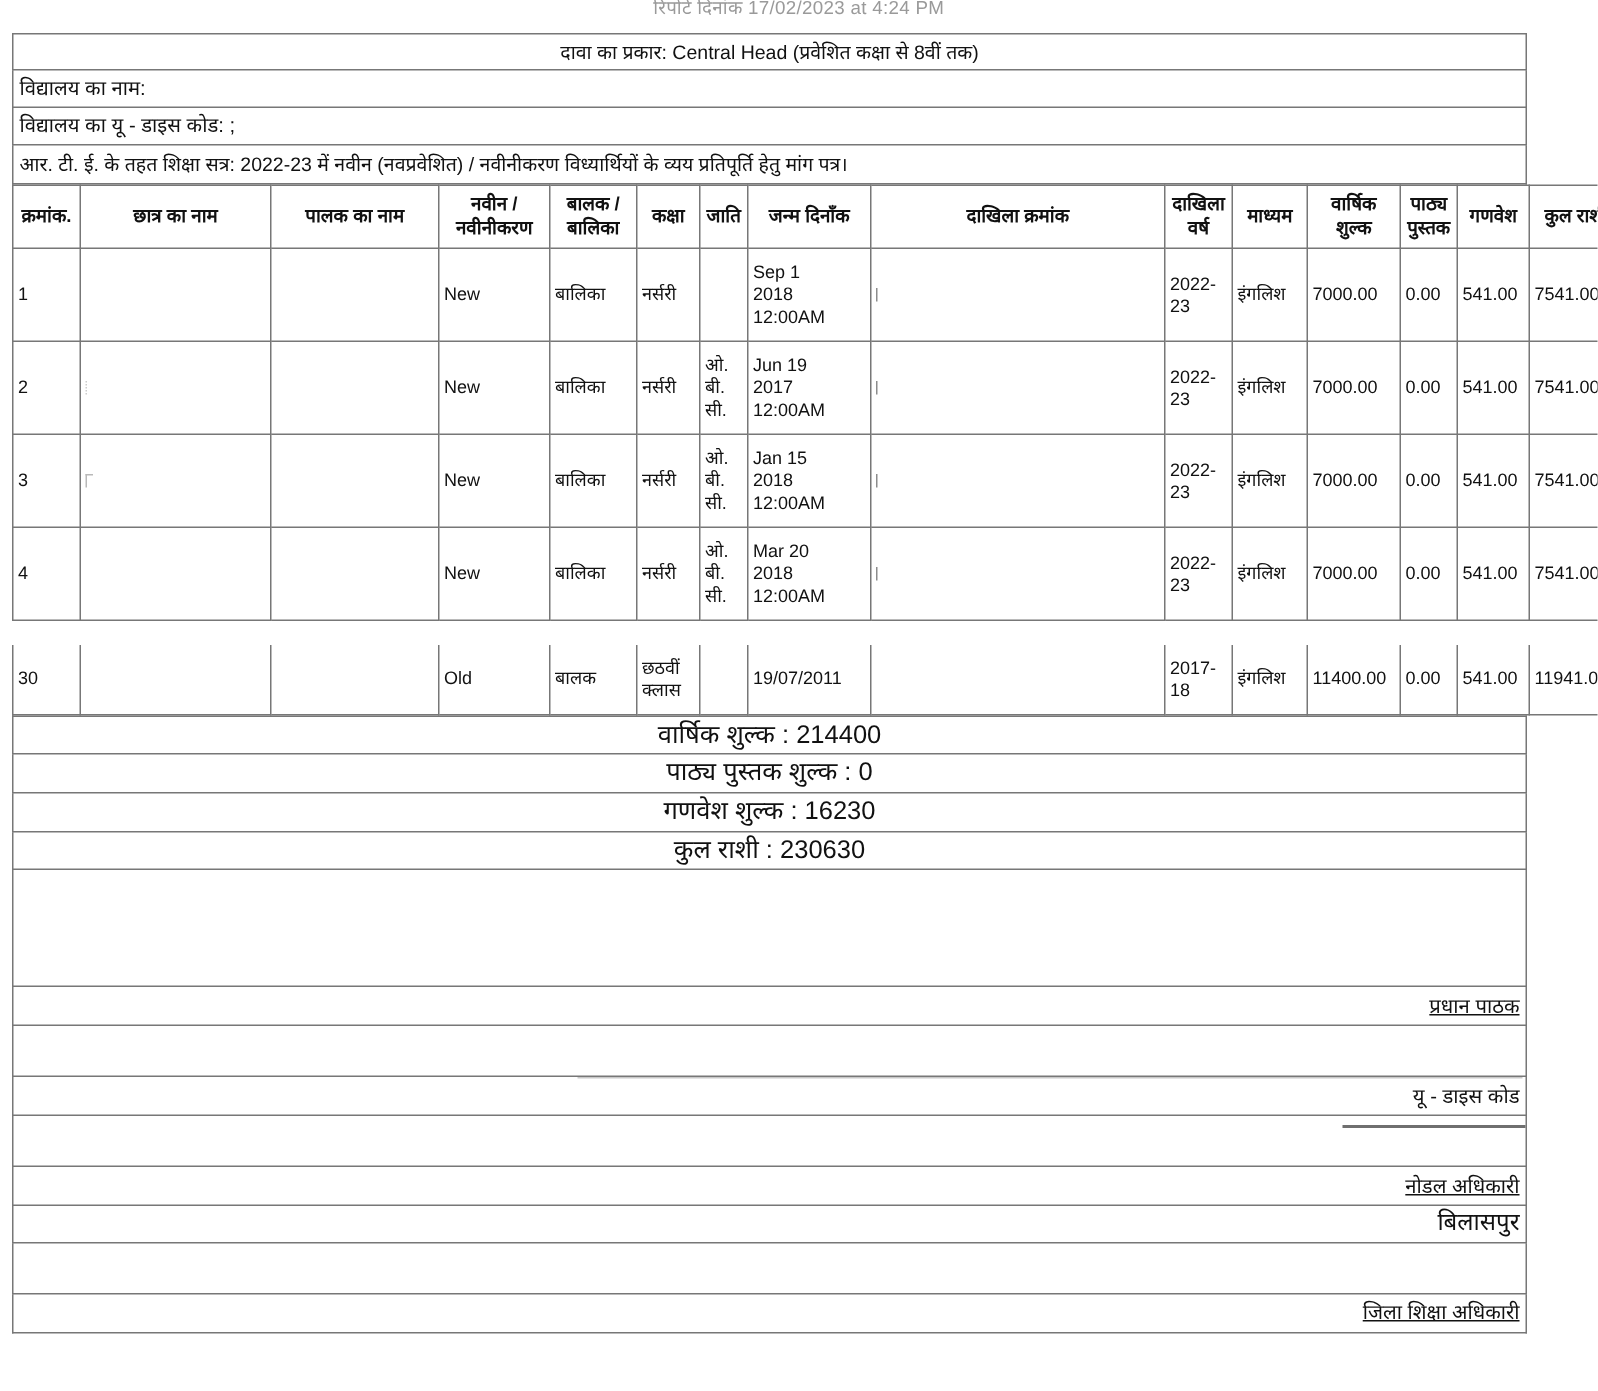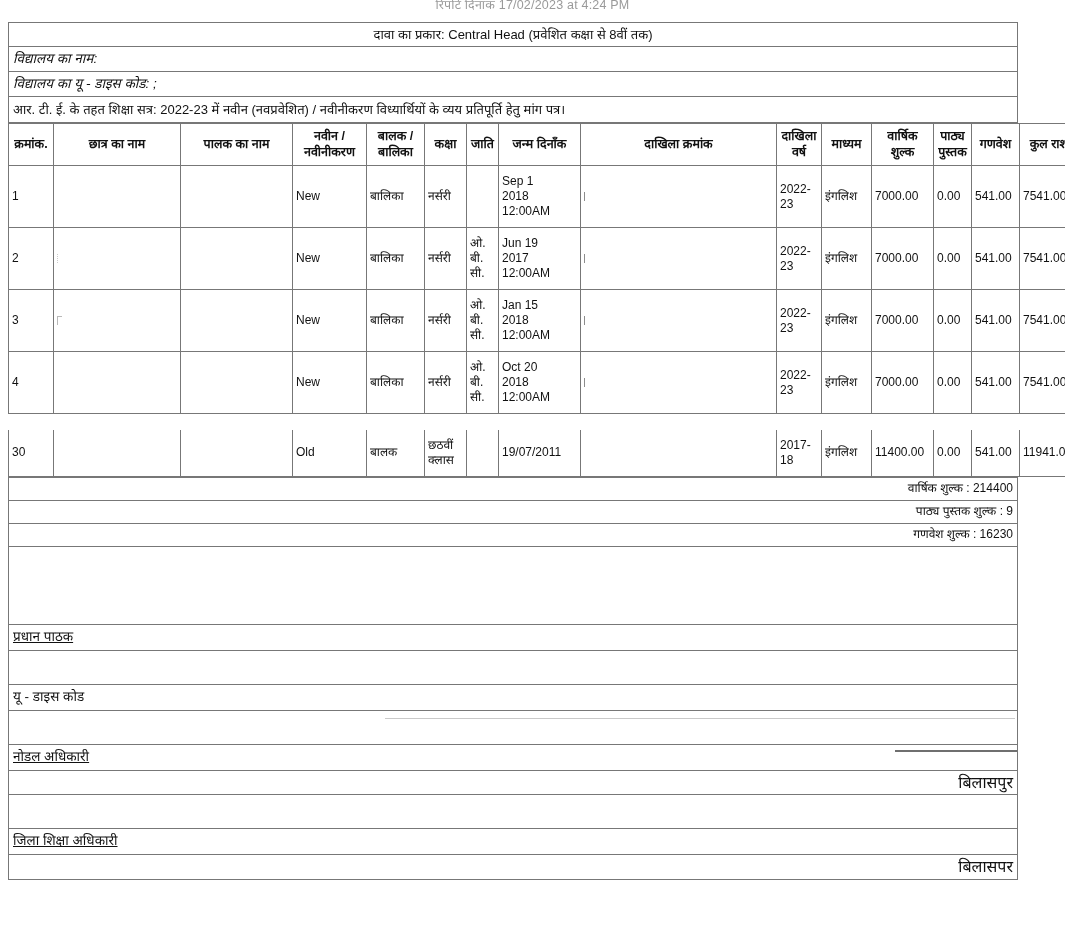--- a/index.html
+++ b/index.html
@@ -65,21 +65,21 @@
     text-align: center;
     font-weight: bold;
     font-size: 13px;
   }
   .inforow td {
     height: 25px;
     font-weight: bold;
     font-size: 13.5px;
     text-align: left;
   }
-  .infotext { display: inline; font-style: italic; }
+  .infotext { display: inline; }
   .redacted-inline {
     display: inline-block;
     width: 40px;
     height: 11px;
     vertical-align: -1px;
   }
   .rtebar td {
     height: 26px;
     font-weight: bold;
     font-size: 13px;
@@ -134,29 +134,30 @@
     vertical-align: middle;
     height: 46px;
     line-height: 1.25;
   }
   table.lastrow td.topless { border-top: 0; }
 
   
   .totals td {
     height: 23px;
     font-weight: bold;
-    font-size: 12px;
-    text-align: right;
+    font-size: 17px;
+    text-align: center;
   }
 
   
   .sigblank td { height: 78px; }
   .sigblank-sm td { height: 34px; }
   .sig td {
     height: 26px;
+    text-align: right;
     font-weight: bold;
     font-size: 13.5px;
     padding-right: 6px;
   }
   .sig .u { text-decoration: underline; }
   .sig .plain { text-decoration: none; }
   .place td {
     height: 24px;
     text-align: right;
     font-weight: bold;
@@ -399,21 +400,21 @@
           <td></td>
           <td>New</td>
           <td>बालिका</td>
           <td>नर्सरी</td>
           <td>
             <div>ओ.</div>
             <div>बी.</div>
             <div>सी.</div>
           </td>
           <td>
-            <div>Oct 20</div>
+            <div>Mar 20</div>
             <div>2018</div>
             <div>12:00AM</div>
           </td>
           <td class="r"><span class="smudge"></span></td>
           <td>
             <div>2022-</div>
             <div>23</div>
           </td>
           <td>इंगलिश</td>
           <td>7000.00</td>
@@ -470,25 +471,28 @@
         </tr>
       </tbody>
     </table>
 
     <table class="grid">
       <tbody>
         <tr class="totals">
           <td>वार्षिक शुल्क : 214400</td>
         </tr>
         <tr class="totals">
-          <td>पाठ्य पुस्तक शुल्क : 9</td>
+          <td>पाठ्य पुस्तक शुल्क : 0</td>
         </tr>
         <tr class="totals">
           <td>गणवेश शुल्क : 16230</td>
         </tr>
+        <tr class="totals">
+          <td>कुल राशी : 230630</td>
+        </tr>
 
         <tr class="sigblank">
           <td></td>
         </tr>
         <tr class="sig">
           <td>
             <span class="u">प्रधान पाठक</span>
           </td>
         </tr>
         <tr class="sigblank-sm">
@@ -511,23 +515,20 @@
           <td>बिलासपुर</td>
         </tr>
         <tr class="sigblank-sm">
           <td></td>
         </tr>
         <tr class="sig">
           <td>
             <span class="u">जिला शिक्षा अधिकारी</span>
           </td>
         </tr>
-        <tr class="place">
-          <td>बिलासपर</td>
-        </tr>
       </tbody>
     </table>
 
   </div>
 
   <div class="udise-rule"></div>
   <div class="udise-rule2"></div>
 
 </div>
 

